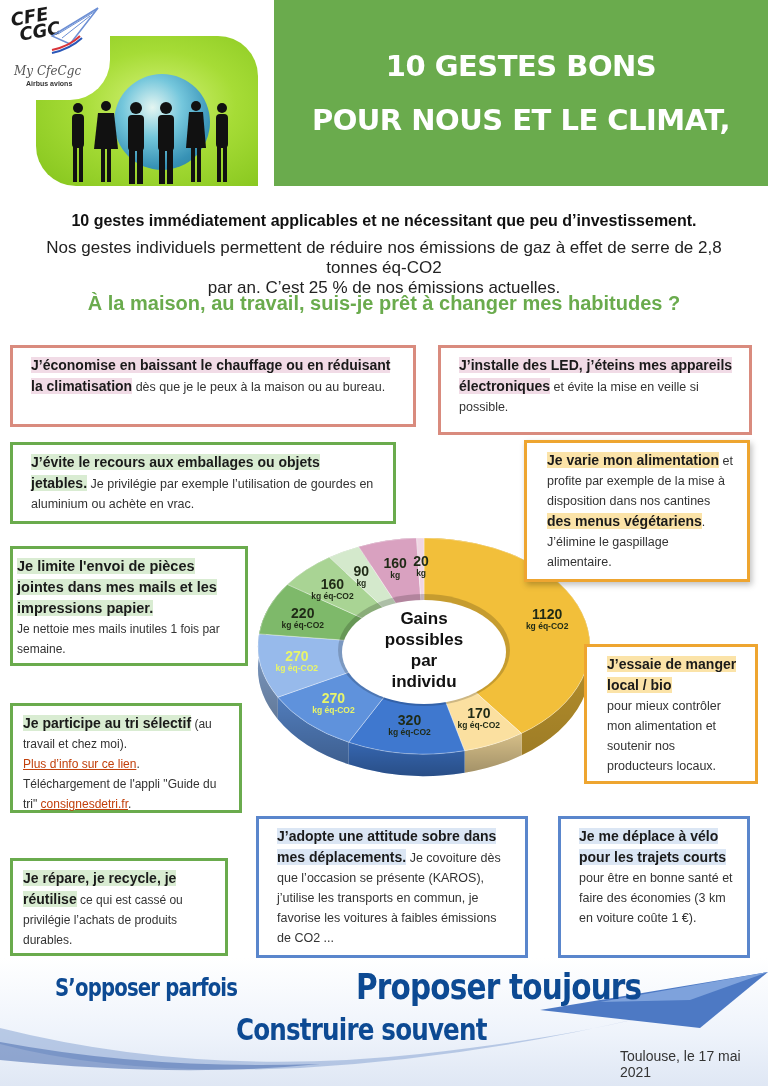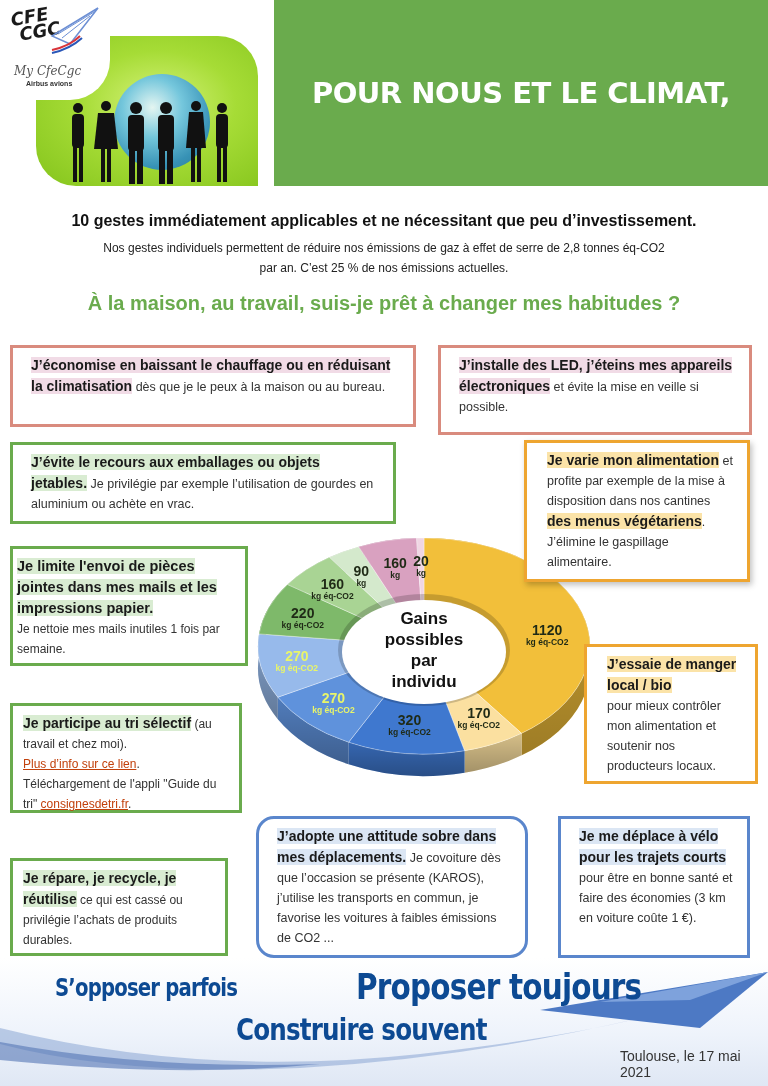--- a/index.html
+++ b/index.html
@@ -14,21 +14,21 @@
   .logo-badge { left: 0; top: 0; width: 110px; height: 100px; background: #fff; border-radius: 0 0 40px 0; }
   .logo-cfe { left: 12px; top: 8px; font-family: "DejaVu Sans", sans-serif; font-weight: bold; font-style: italic; font-size: 18px; line-height: 16px; color: #1a1a1a; transform: rotate(-10deg); }
   .logo-wing { left: 50px; top: 6px; }
   .logo-my { left: 14px; top: 64px; font-family: "DejaVu Serif", serif; font-style: italic; font-size: 12px; color: #555; }
   .logo-airbus { left: 26px; top: 80px; font-size: 7px; font-weight: bold; color: #333; }
 
   .title-box { left: 274px; top: 0; width: 494px; height: 186px; background: #6aab4d; display: flex; flex-direction: column; justify-content: center; align-items: center; }
   .title-line { color: #fff; font-family: "DejaVu Sans", sans-serif; font-weight: bold; font-size: 29px; line-height: 54px; letter-spacing: -0.5px; text-transform: uppercase; }
 
   .intro-bold { left: 0; top: 212px; width: 768px; text-align: center; font-weight: bold; font-size: 16px; color: #111; }
-  .intro-text { left: 20px; top: 238px; width: 728px; text-align: center; font-size: 12px; line-height: 20px; color: #222; }
+  .intro-text { left: 20px; top: 238px; width: 728px; text-align: center; font-size: 17px; line-height: 20px; color: #222; }
   .question { left: 0; top: 292px; width: 768px; text-align: center; font-weight: bold; font-size: 20px; color: #6aab4d; }
 
   
   .card { background: #fff; border: 3px solid; padding: 7px 14px 6px 18px; font-size: 12.5px; line-height: 20px; color: #333; }
   .card b { font-size: 14px; color: #1a1a1a; }
   .red { border-color: #d98b7e; }
   .green { border-color: #6aab4d; }
   .orange { border-color: #eea530; box-shadow: 2px 3px 6px rgba(0,0,0,.25); }
   .blue { border-color: #5a86cc; }
   .hl-pink { background: #f1dbe6; }
@@ -94,20 +94,21 @@
       <path d="M8 28 L44 6 M12 32 L40 10" stroke="#6c8fd4" stroke-width="1"></path>
       <path d="M2 44 Q20 40 30 30" stroke="#d9343a" stroke-width="2" fill="none"></path>
       <path d="M2 47 Q20 43 32 32" stroke="#2a57b8" stroke-width="2" fill="none"></path>
     </svg>
     <div class="abs logo-my">My CfeCgc</div>
     <div class="abs logo-airbus">Airbus avions</div>
   </div>
 </div>
 
 <div class="abs title-box">
+  <div class="title-line">10 gestes bons</div>
   <div class="title-line">pour nous et le climat,</div>
 </div>
 
 <div class="abs intro-bold">10 gestes immédiatement applicables et ne nécessitant que peu d’investissement.</div>
 <div class="abs intro-text">
   <div>Nos gestes individuels permettent de réduire nos émissions de gaz à effet de serre de 2,8 tonnes éq-CO2</div>
   <div>par an. C’est  25 % de nos émissions actuelles.</div>
 </div>
 <div class="abs question">À la maison, au travail, suis-je prêt à changer mes habitudes ?</div>
 
@@ -159,21 +160,21 @@
       <path d="M172 118 L7.043773157721716 105.90783658084277 A166 108 0 0 1 35.54765547564696 56.4956747378072 Z" fill="#7eb96a" stroke="rgba(255,255,255,.35)"></path>
       <path d="M172 118 L35.54765547564696 56.4956747378072 A166 108 0 0 1 77.46557413403694 29.223775851625746 Z" fill="#a9d494" stroke="rgba(255,255,255,.35)"></path>
       <path d="M172 118 L77.46557413403694 29.223775851625746 A166 108 0 0 1 106.75784474544865 18.691000564443343 Z" fill="#d4e9cc" stroke="rgba(255,255,255,.35)"></path>
       <path d="M172 118 L106.75784474544865 18.691000564443343 A166 108 0 0 1 164.5524381618145 10.108748813538028 Z" fill="#d9a1c0" stroke="rgba(255,255,255,.35)"></path>
       <path d="M172 118 L164.5524381618145 10.108748813538028 A166 108 0 0 1 171.99999999999997 10 Z" fill="#f0d6e4" stroke="rgba(255,255,255,.35)"></path>
       <ellipse cx="172" cy="122" rx="86" ry="56" fill="rgba(0,0,0,.18)"></ellipse>
     </g>
   <ellipse cx="172" cy="124" rx="82" ry="52" fill="#fff"></ellipse>
 </svg>
 <div id="seg-labels">
-    <div class="seg-label" style="left: 512.143px; top: 623px; width: 70px; color: rgb(31, 42, 22);">
+    <div class="seg-label" style="left: 512.143px; top: 607px; width: 70px; color: rgb(31, 42, 22);">
       <span class="v">1120</span>
       <span class="u">kg éq-CO2</span>
     </div>
     <div class="seg-label" style="left: 443.867px; top: 706.39px; width: 70px; color: rgb(31, 42, 22);">
       <span class="v">170</span>
       <span class="u">kg éq-CO2</span>
     </div>
     <div class="seg-label" style="left: 374.503px; top: 713.417px; width: 70px; color: rgb(31, 42, 22);">
       <span class="v">320</span>
       <span class="u">kg éq-CO2</span>
@@ -227,21 +228,21 @@
   <b class="hl-yellow">J’essaie de manger  local / bio</b>
   <div>pour mieux contrôler mon alimentation et soutenir nos producteurs locaux.</div>
 </div>
 
 <div class="abs card green" style="left:10px;top:703px;width:232px;height:110px;padding-left:10px;padding-right:8px;font-size:12px;">
   <b class="hl-green" style="font-size:14px;">Je participe au tri sélectif</b><span> (au travail et chez moi).</span><br>
   <a class="link">Plus d’info sur ce lien</a><span>.</span><br>
   <span>Téléchargement de l'appli "Guide du tri" </span><a class="link">consignesdetri.fr</a><span>.</span>
 </div>
 
-<div class="abs card blue" style="left:256px;top:816px;width:272px;height:142px;border-radius:18px;">
+<div class="abs card blue" style="left:256px;top:816px;width:272px;height:142px;">
   <b class="hl-blue">J’adopte une attitude sobre dans mes déplacements.</b><span> Je covoiture dès que l’occasion se présente (KAROS), j’utilise les transports en commun, je favorise les voitures à faibles émissions de CO2 ...</span>
 </div>
 
 <div class="abs card blue" style="left:558px;top:816px;width:192px;height:142px;padding-left:18px;">
   <b class="hl-blue">Je me déplace à vélo pour les trajets courts</b><span> pour être en bonne santé et faire des économies (3 km en voiture coûte 1 €).</span>
 </div>
 
 <div class="abs card green" style="left:10px;top:858px;width:218px;height:98px;padding-left:10px;font-size:12px;">
   <b class="hl-green" style="font-size:14px;">Je répare, je recycle, je réutilise</b><span> ce qui est cassé  ou privilégie l’achats de produits durables.</span>
 </div>

